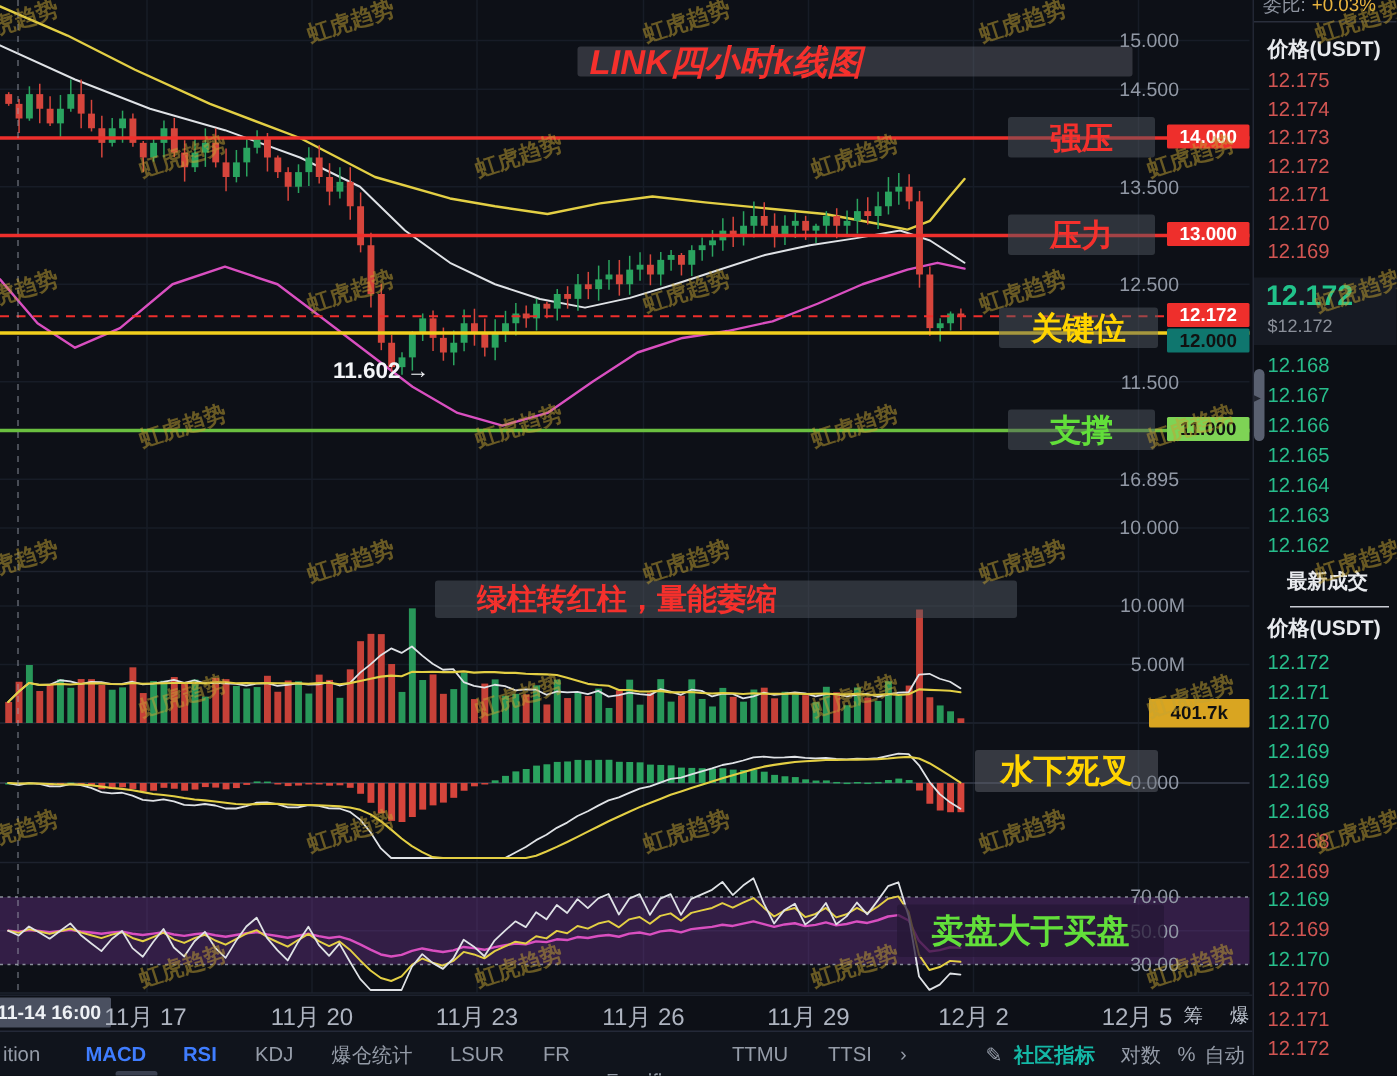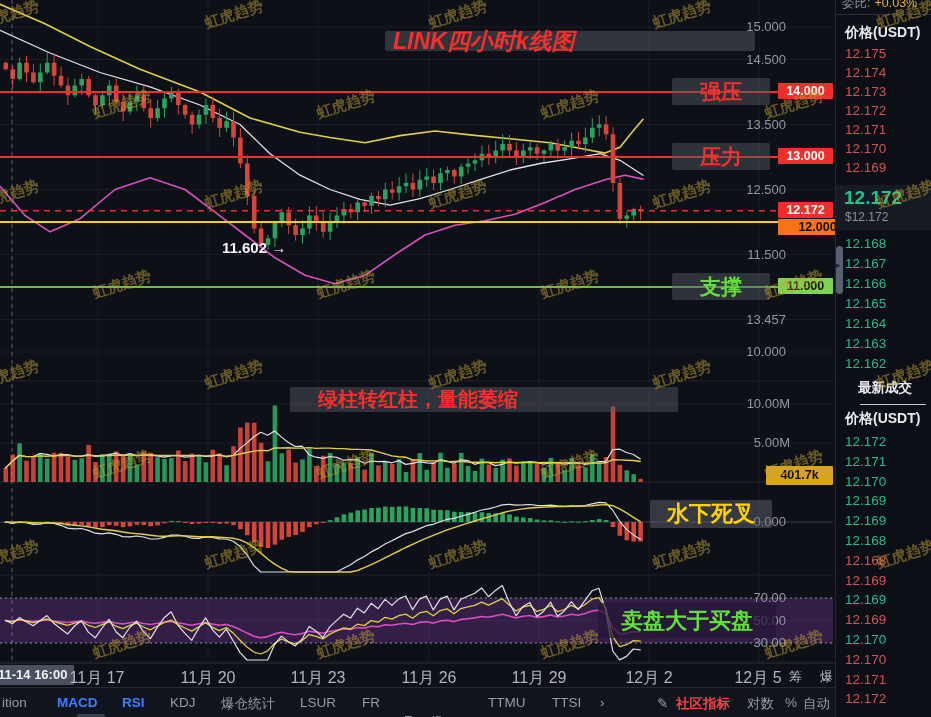--- a/index.html
+++ b/index.html
@@ -5,40 +5,40 @@
   html,body{margin:0;padding:0;background:#0b0e14;width:931px;height:717px;overflow:hidden;
     font-family:"Liberation Sans",sans-serif;-webkit-font-smoothing:antialiased;}
   #app{position:relative;width:931px;height:717px;background:#0d1017;}
   
   #chart-wrap{position:absolute;left:0;top:0;width:835px;height:663px;background:#0d1017;}
   #chart-svg{position:absolute;left:0;top:0;}
   .axis-label{position:absolute;color:#9198a5;font-size:13px;width:66px;text-align:right;}
   .badge{position:absolute;left:778px;width:55px;height:16px;font-size:12.5px;font-weight:bold;
     text-align:center;line-height:16px;border-radius:1px;}
   .badge.red{background:#ee2f2c;color:#fff;}
-  .badge.yellow{background:#f97316;color:#111;padding-left:12px;}
+  .badge.yellow{background:#0f766e;color:#111;}
   .badge.green{background:#7ed355;color:#111;}
   .badge.orange{background:#d9a521;color:#111;left:766px;width:67px;height:19px;line-height:19px;}
   .ann-box{position:absolute;border-radius:2px;background:rgba(84,89,99,0.48);display:flex;align-items:center;}
   .ann-red{color:#f5302c;font-weight:bold;}
   .ann-yellow{color:#ffd400;font-weight:bold;}
   .ann-green{color:#62df3a;font-weight:bold;}
   .rsi-box{background:rgba(36,22,52,0.72);}
   #low-callout{position:absolute;color:#f3f5f8;font-weight:bold;font-size:15px;}
   
   #time-axis{position:absolute;left:0;top:663px;width:835px;height:24px;background:#0d1017;border-top:1px solid #1d222e;}
   .date-label{position:absolute;top:4px;color:#aeb4c0;font-size:16px;transform:translateX(-50%);white-space:nowrap;}
   #crosshair-time{position:absolute;left:-9px;top:1px;background:#4a5060;color:#eef1f5;font-size:13px;font-weight:bold;
     padding:2px 7px 3px 7px;border-radius:1px;}
   .axis-tool{position:absolute;top:4px;color:#b9bfca;font-size:13px;cursor:pointer;}
   
   #toolbar{position:absolute;left:0;top:687px;width:835px;height:30px;background:#10141c;border-top:1px solid #242938;}
   .tb-item{position:absolute;top:7px;color:#959ca8;font-size:13.5px;white-space:nowrap;cursor:pointer;}
   .tb-blue{color:#3f7dff;font-weight:bold;}
-  .tb-bold{color:#ef4444;font-weight:bold;}
+  .tb-bold{color:#14b8a6;font-weight:bold;}
   .tb-red{color:#ef4544;}
   #tb-scroll{position:absolute;left:77px;top:26px;width:28px;height:4px;background:#3a4050;border-radius:2px;}
   
   #sidebar{position:absolute;left:835px;top:0;width:96px;height:717px;background:#0c0f15;border-left:1px solid #222734;}
   .sb-row{position:absolute;left:0;width:96px;height:19px;font-size:13.5px;line-height:19px;padding-left:9px;box-sizing:border-box;cursor:pointer;}
   .sb-red{color:#d15552;}
   .sb-green{color:#27bd8b;}
   #sb-ratio{position:absolute;left:0;top:-5px;width:96px;font-size:12.5px;}
   #sb-ratio .lbl{color:#8e94a0;margin-left:6px;}
   #sb-ratio .val{color:#e8b33e;margin-left:4px;}
@@ -478,21 +478,21 @@
         <line x1="0" y1="287" x2="833" y2="287" stroke="#6abf40" stroke-width="2.2"></line>
         <line x1="12" y1="0" x2="12" y2="662" stroke="rgba(160,166,178,0.55)" stroke-dasharray="4,4"></line>
       </svg>
 
     <div id="price-labels">
         <div class="axis-label" style="left:720px;top:19px;">15.000</div>
         <div class="axis-label" style="left:720px;top:51.5px;">14.500</div>
         <div class="axis-label" style="left:720px;top:116.5px;">13.500</div>
         <div class="axis-label" style="left:720px;top:181.5px;">12.500</div>
         <div class="axis-label" style="left:720px;top:246.5px;">11.500</div>
-        <div class="axis-label" style="left:720px;top:311.5px;">13.457</div>
+        <div class="axis-label" style="left:720px;top:311.5px;">16.895</div>
         <div class="axis-label" style="left:720px;top:344px;">10.000</div>
         <div class="axis-label" style="left:724px;top:396px;">10.00M</div>
         <div class="axis-label" style="left:724px;top:435px;">5.00M</div>
         <div class="axis-label" style="left:720px;top:514px;">0.000</div>
         <div class="axis-label" style="left:720px;top:590px;">70.00</div>
         <div class="axis-label" style="left:720px;top:612.5px;">50.00</div>
         <div class="axis-label" style="left:720px;top:635px;">30.00</div>
       </div>
     <div id="price-badges">
         <div class="badge red" style="top:83px;">14.000</div>
@@ -504,20 +504,23 @@
       </div>
 
     <div class="ann-box" id="ann-title" style="left:385px;top:31px;width:370px;height:20px;background:rgba(110,114,124,0.38);font-style:italic;">
       <span class="ann-red" style="font-size:23px;margin-left:8px;">LINK四小时k线图</span>
     </div>
     <div class="ann-box" style="left:672px;top:78px;width:98px;height:27px;justify-content:center;">
       <span class="ann-red" style="font-size:21px;">强压</span>
     </div>
     <div class="ann-box" style="left:672px;top:143px;width:98px;height:27px;justify-content:center;">
       <span class="ann-red" style="font-size:21px;">压力</span>
+    </div>
+    <div class="ann-box" style="left:666px;top:205px;width:106px;height:27px;justify-content:center;">
+      <span class="ann-yellow" style="font-size:21px;">关键位</span>
     </div>
     <div class="ann-box" style="left:672px;top:273px;width:98px;height:27px;justify-content:center;">
       <span class="ann-green" style="font-size:21px;">支撑</span>
     </div>
     <div class="ann-box" style="left:290px;top:387px;width:388px;height:25px;">
       <span class="ann-red" style="font-size:20px;margin-left:28px;">绿柱转红柱，量能萎缩</span>
     </div>
     <div class="ann-box" style="left:650px;top:500px;width:122px;height:28px;justify-content:center;background:rgba(104,108,118,0.45);">
       <span class="ann-yellow" style="font-size:22px;">水下死叉</span>
     </div>

